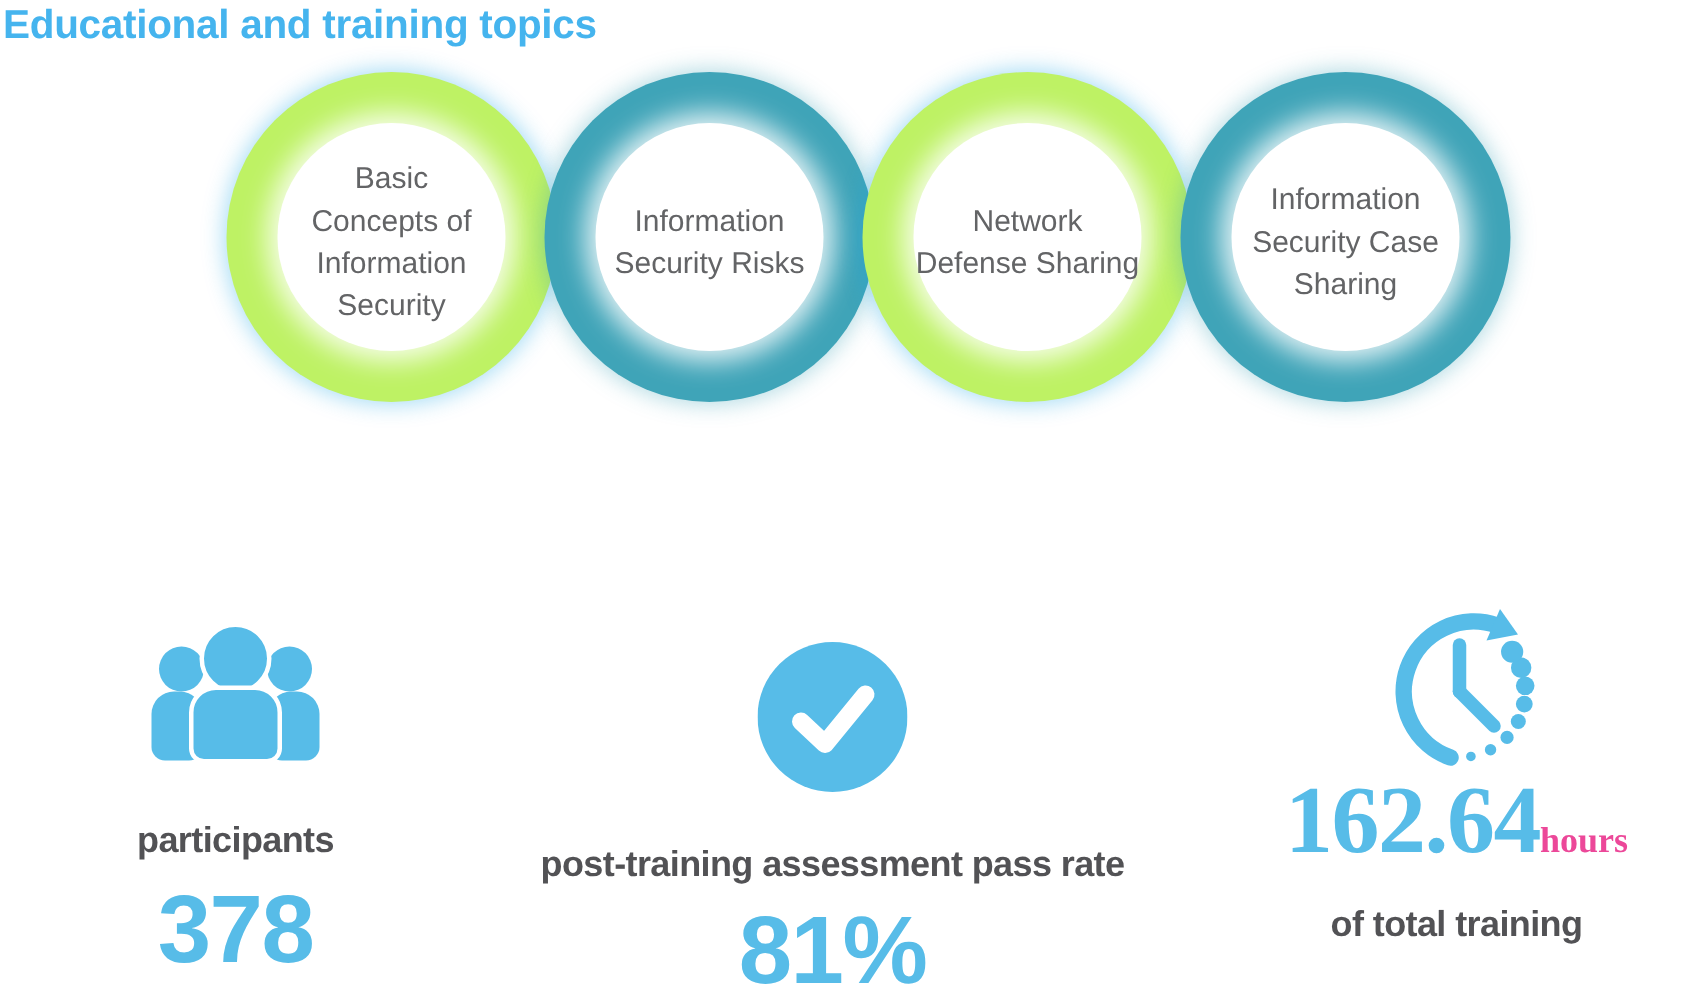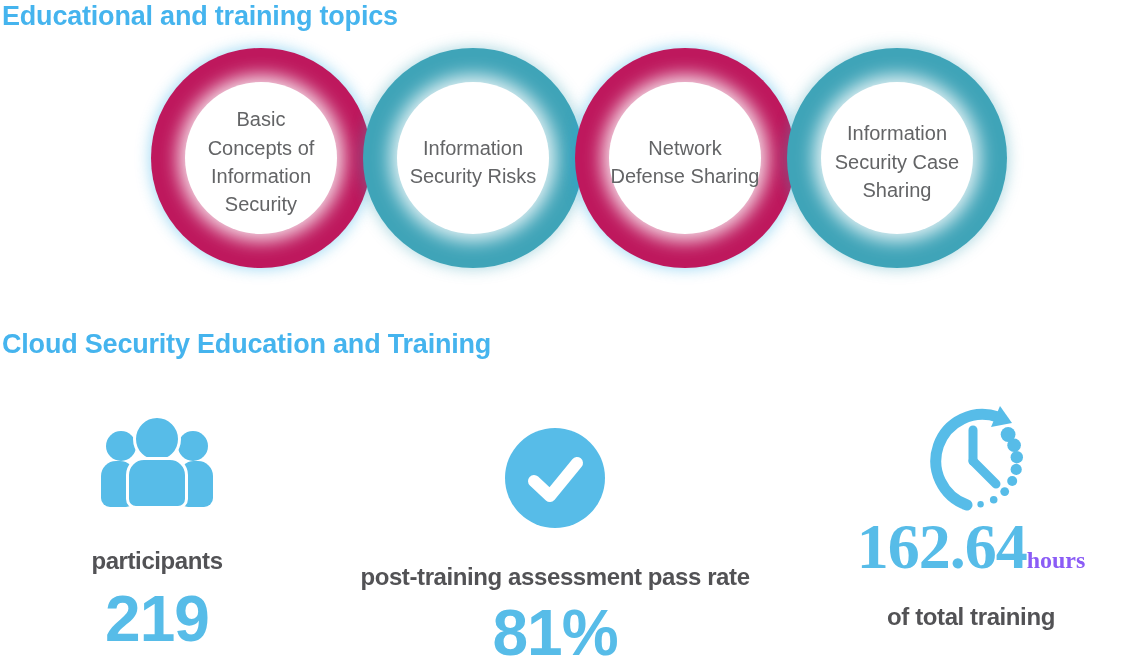--- a/index.html
+++ b/index.html
@@ -12,21 +12,21 @@
     font-size:27px;font-weight:bold;letter-spacing:-0.2px;color:#45b4ee;
   }
   #topics-title{top:1px;}
   #training-title{top:329px;}
 
   
   .ring{
     position:absolute;top:48px;width:220px;height:220px;border-radius:50%;
     display:flex;align-items:center;justify-content:center;
   }
-  .ring.blue{background:#be185d;box-shadow:0 0 14px 2px rgba(30,166,230,.38);}
+  .ring.blue{background:#bef264;box-shadow:0 0 14px 2px rgba(30,166,230,.38);}
   .ring.teal{background:#3fa4b8;box-shadow:0 0 14px 2px rgba(63,164,184,.38);}
   .ring-inner{
     width:152px;height:152px;border-radius:50%;background:#fff;
     box-shadow:0 0 18px 7px rgba(255,255,255,.85);
     display:flex;align-items:center;justify-content:center;
   }
   .ring-label{
     font-size:20px;line-height:1.42;color:#636466;text-align:center;
     white-space:pre-line;padding-top:8px;
   }
@@ -45,21 +45,21 @@
     line-height:1;white-space:nowrap;
   }
   .stat-value{
     font-size:64px;font-weight:bold;color:#57bce8;line-height:1;letter-spacing:-1px;
   }
   #stat-participants .stat-label{margin-top:37px;}
   #stat-participants .stat-value{margin-top:14px;}
   #stat-passrate .stat-label{margin-top:37px;}
   #stat-passrate .stat-value{margin-top:12px;}
   .value-line{display:flex;align-items:baseline;justify-content:center;font-family:Liberation Serif, serif;}
-  .stat-unit{font-size:24px;font-weight:bold;color:#8b5cf6;}
+  .stat-unit{font-size:24px;font-weight:bold;color:#ec4899;}
   #stat-hours .stat-label{margin-top:26px;}
 
   
   .ppl{position:relative;width:112px;height:94px;}
   .ppl div{position:absolute;background:#57bce8;}
   .ppl .head-side{width:30px;height:30px;border-radius:50%;top:16px;}
   .ppl .head-l{left:5px;}
   .ppl .head-r{right:5px;}
   .ppl .body-side{width:34px;height:46px;top:46px;border-radius:15px 15px 9px 9px;}
   .ppl .body-l{left:0;}
@@ -104,35 +104,34 @@
     </div>
   </div>
   <div class="ring teal" id="circle-4">
     <div class="ring-inner">
       <div class="ring-label">Information
 Security Case
 Sharing</div>
     </div>
   </div>
 
-  <h1 class="heading" id="training-title">Cloud Security Education and Training</h1>
 
   <div class="stat" id="stat-participants">
     <div class="icon-box">
       <div class="ppl">
         <div class="head-side head-l"></div>
         <div class="head-side head-r"></div>
         <div class="body-side body-l"></div>
         <div class="body-side body-r"></div>
         <div class="head-c"></div>
         <div class="body-c"></div>
       </div>
     </div>
     <div class="stat-label">participants</div>
-    <div class="stat-value">219</div>
+    <div class="stat-value">378</div>
   </div>
 
   <div class="stat" id="stat-passrate">
     <div class="icon-box">
       <svg width="100" height="100" viewBox="0 0 100 100">
         <circle cx="50" cy="50" r="50" fill="#57bce8"></circle>
         <polyline points="29,53 45,68 72,35" fill="none" stroke="#ffffff" stroke-width="12" stroke-linecap="round" stroke-linejoin="round"></polyline>
       </svg>
     </div>
     <div class="stat-label">post-training assessment pass rate</div>

